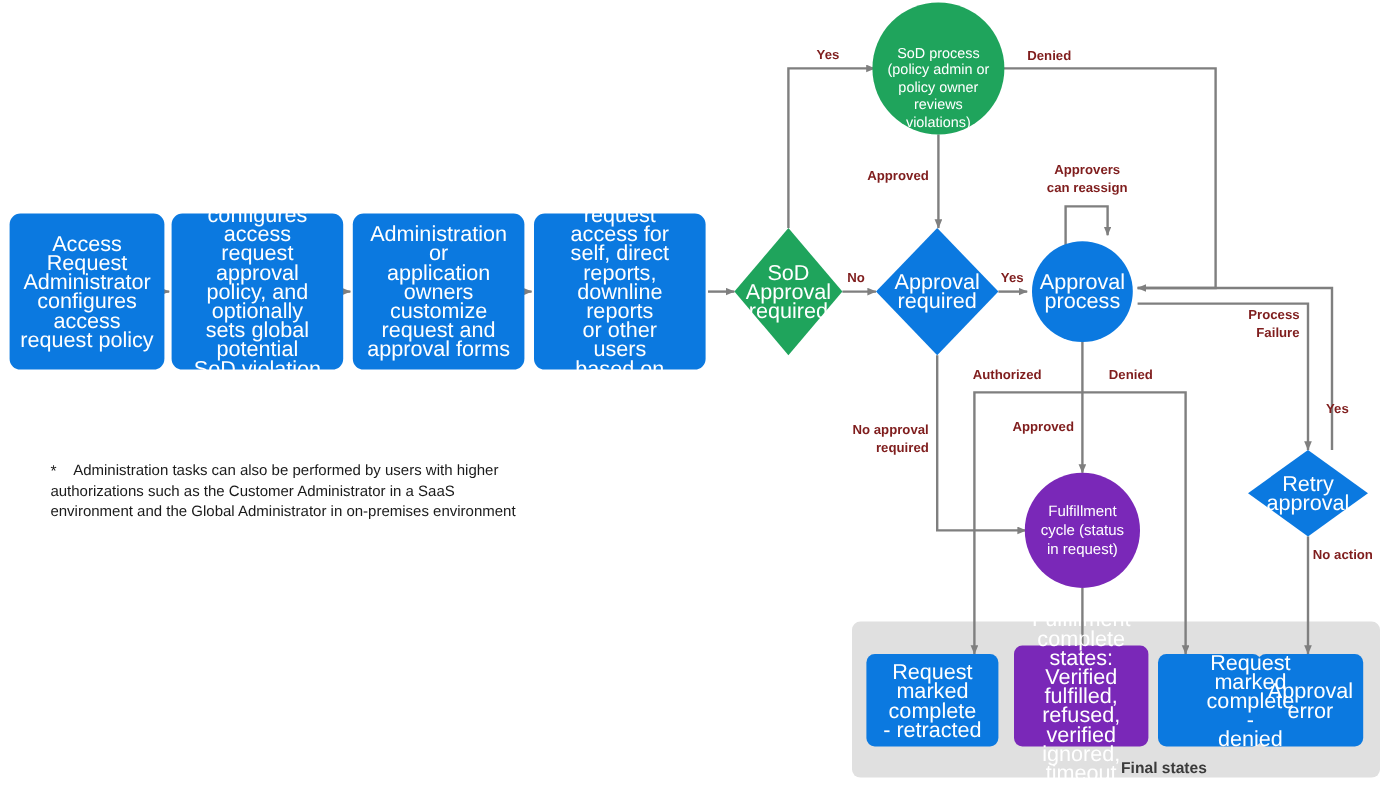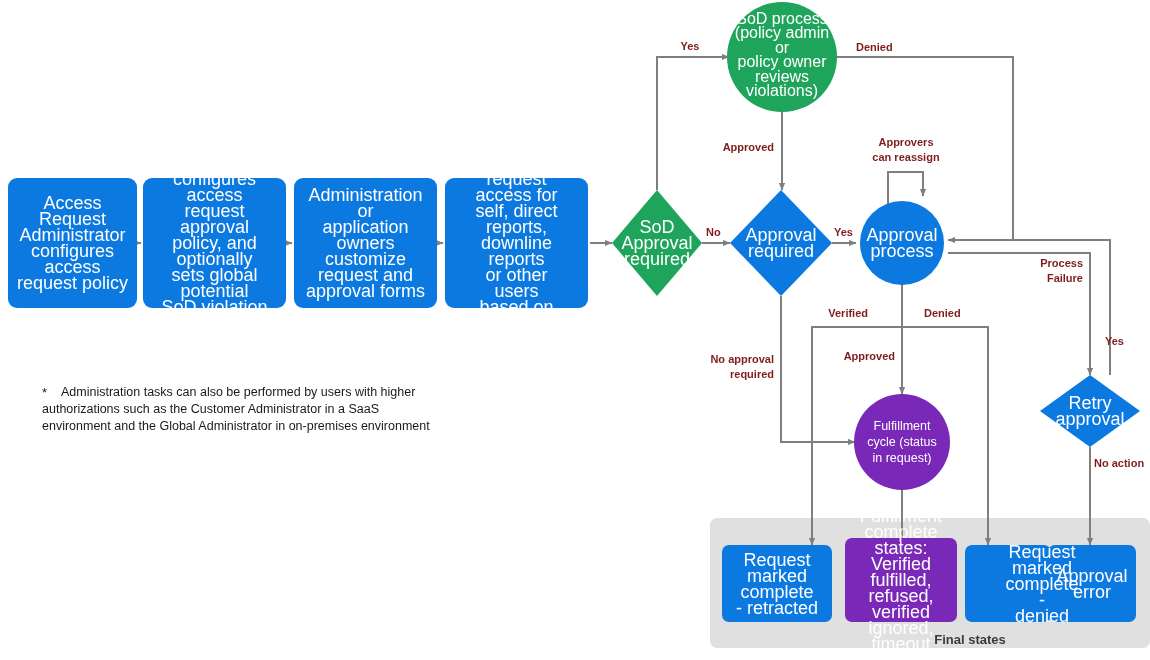--- a/index.html
+++ b/index.html
@@ -174,21 +174,21 @@
 policy</div>
 
 <div class="node-text" style="left:612px; top:190px; width:90px; height:106px;">SoD
 Approval
 required</div>
 <div class="node-text" style="left:730px; top:190px; width:102px; height:106px;">Approval
 required</div>
 <div class="node-text" style="left:1040px; top:375px; width:100px; height:72px;">Retry
 approval</div>
 
-<div class="node-text" style="left:727px; top:0; width:110px; height:110px; font-size:16px; line-height:14.5px;">SoD process
+<div class="node-text" style="left:727px; top:18px; width:110px; height:110px; font-size:12px; line-height:14.5px;">SoD process
 (policy admin or
 policy owner
 reviews
 violations)</div>
 <div class="node-text" style="left:860px; top:201px; width:84px; height:84px;">Approval
 process</div>
 <div class="node-text" style="left:854px; top:394px; width:96px; height:96px; font-size:12.5px; line-height:16px;">Fulfillment
 cycle (status
 in request)</div>
 
@@ -211,21 +211,21 @@
 
 <div class="edge-label center" style="left:666px; top:39px; width:48px;">Yes</div>
 <div class="edge-label left" style="left:856px; top:40px; width:70px;">Denied</div>
 <div class="edge-label right" style="left:692px; top:140px; width:82px;">Approved</div>
 <div class="edge-label left" style="left:706px; top:225px; width:30px;">No</div>
 <div class="edge-label left" style="left:834px; top:225px; width:32px;">Yes</div>
 <div class="edge-label center" style="left:851px; top:135px; width:110px;">Approvers
 can reassign</div>
 <div class="edge-label right" style="left:688px; top:352px; width:86px;">No approval
 required</div>
-<div class="edge-label right" style="left:790px; top:306px; width:78px;">Verified</div>
+<div class="edge-label right" style="left:790px; top:306px; width:78px;">Authorized</div>
 <div class="edge-label right" style="left:820px; top:349px; width:75px;">Approved</div>
 <div class="edge-label left" style="left:924px; top:306px; width:62px;">Denied</div>
 <div class="edge-label right" style="left:1003px; top:256px; width:80px;">Process
 Failure</div>
 <div class="edge-label left" style="left:1105px; top:334px; width:34px;">Yes</div>
 <div class="edge-label left" style="left:1094px; top:456px; width:60px;">No action</div>
 
 <div class="footnote">
   <span class="star">*</span>
   <span class="body">Administration tasks can also be performed by users with higher authorizations such as the Customer Administrator in a SaaS environment and the Global Administrator in on-premises environment</span>

